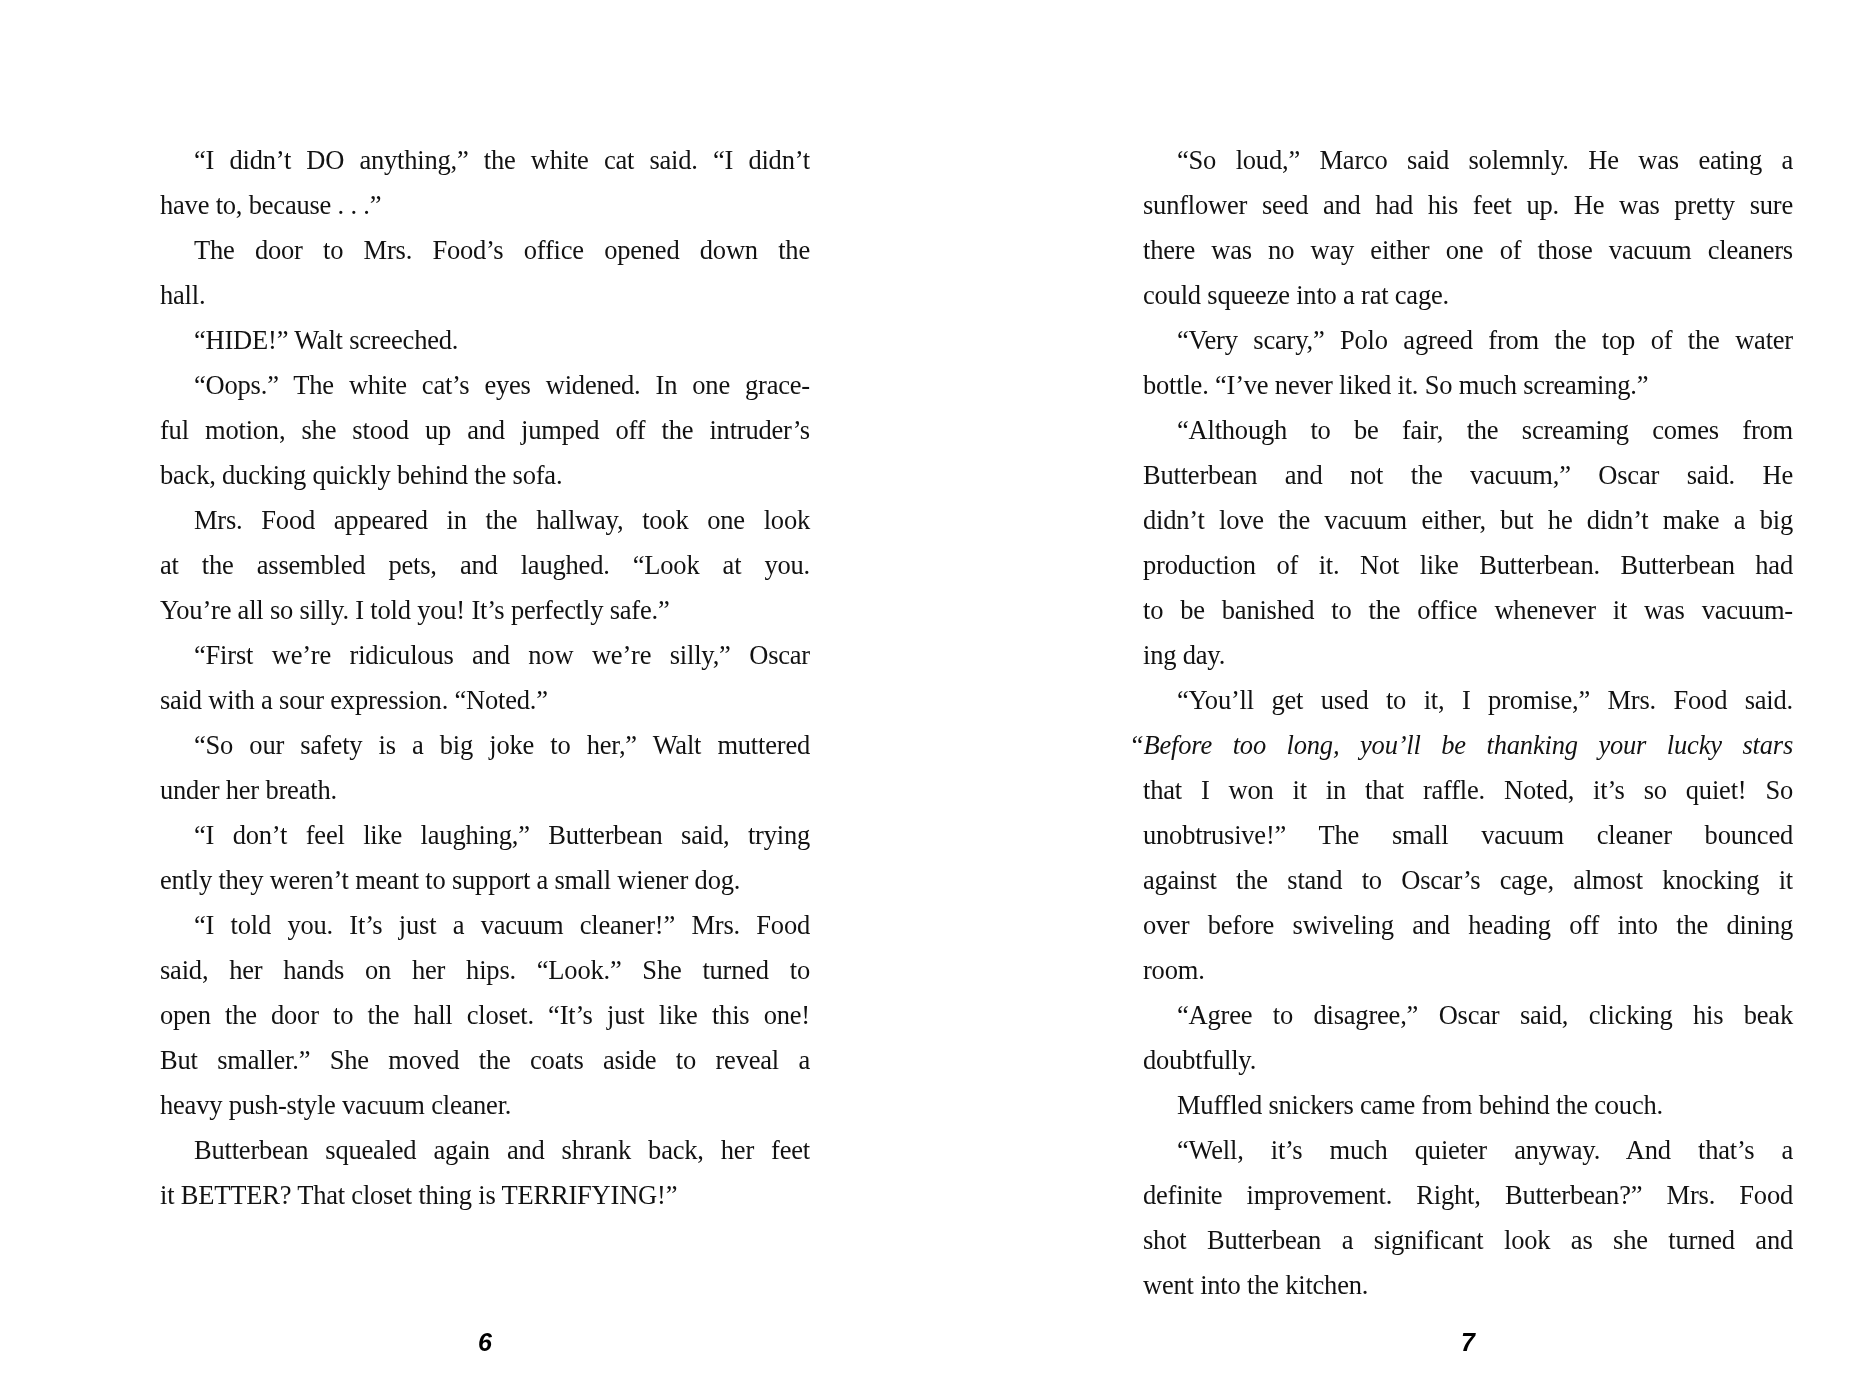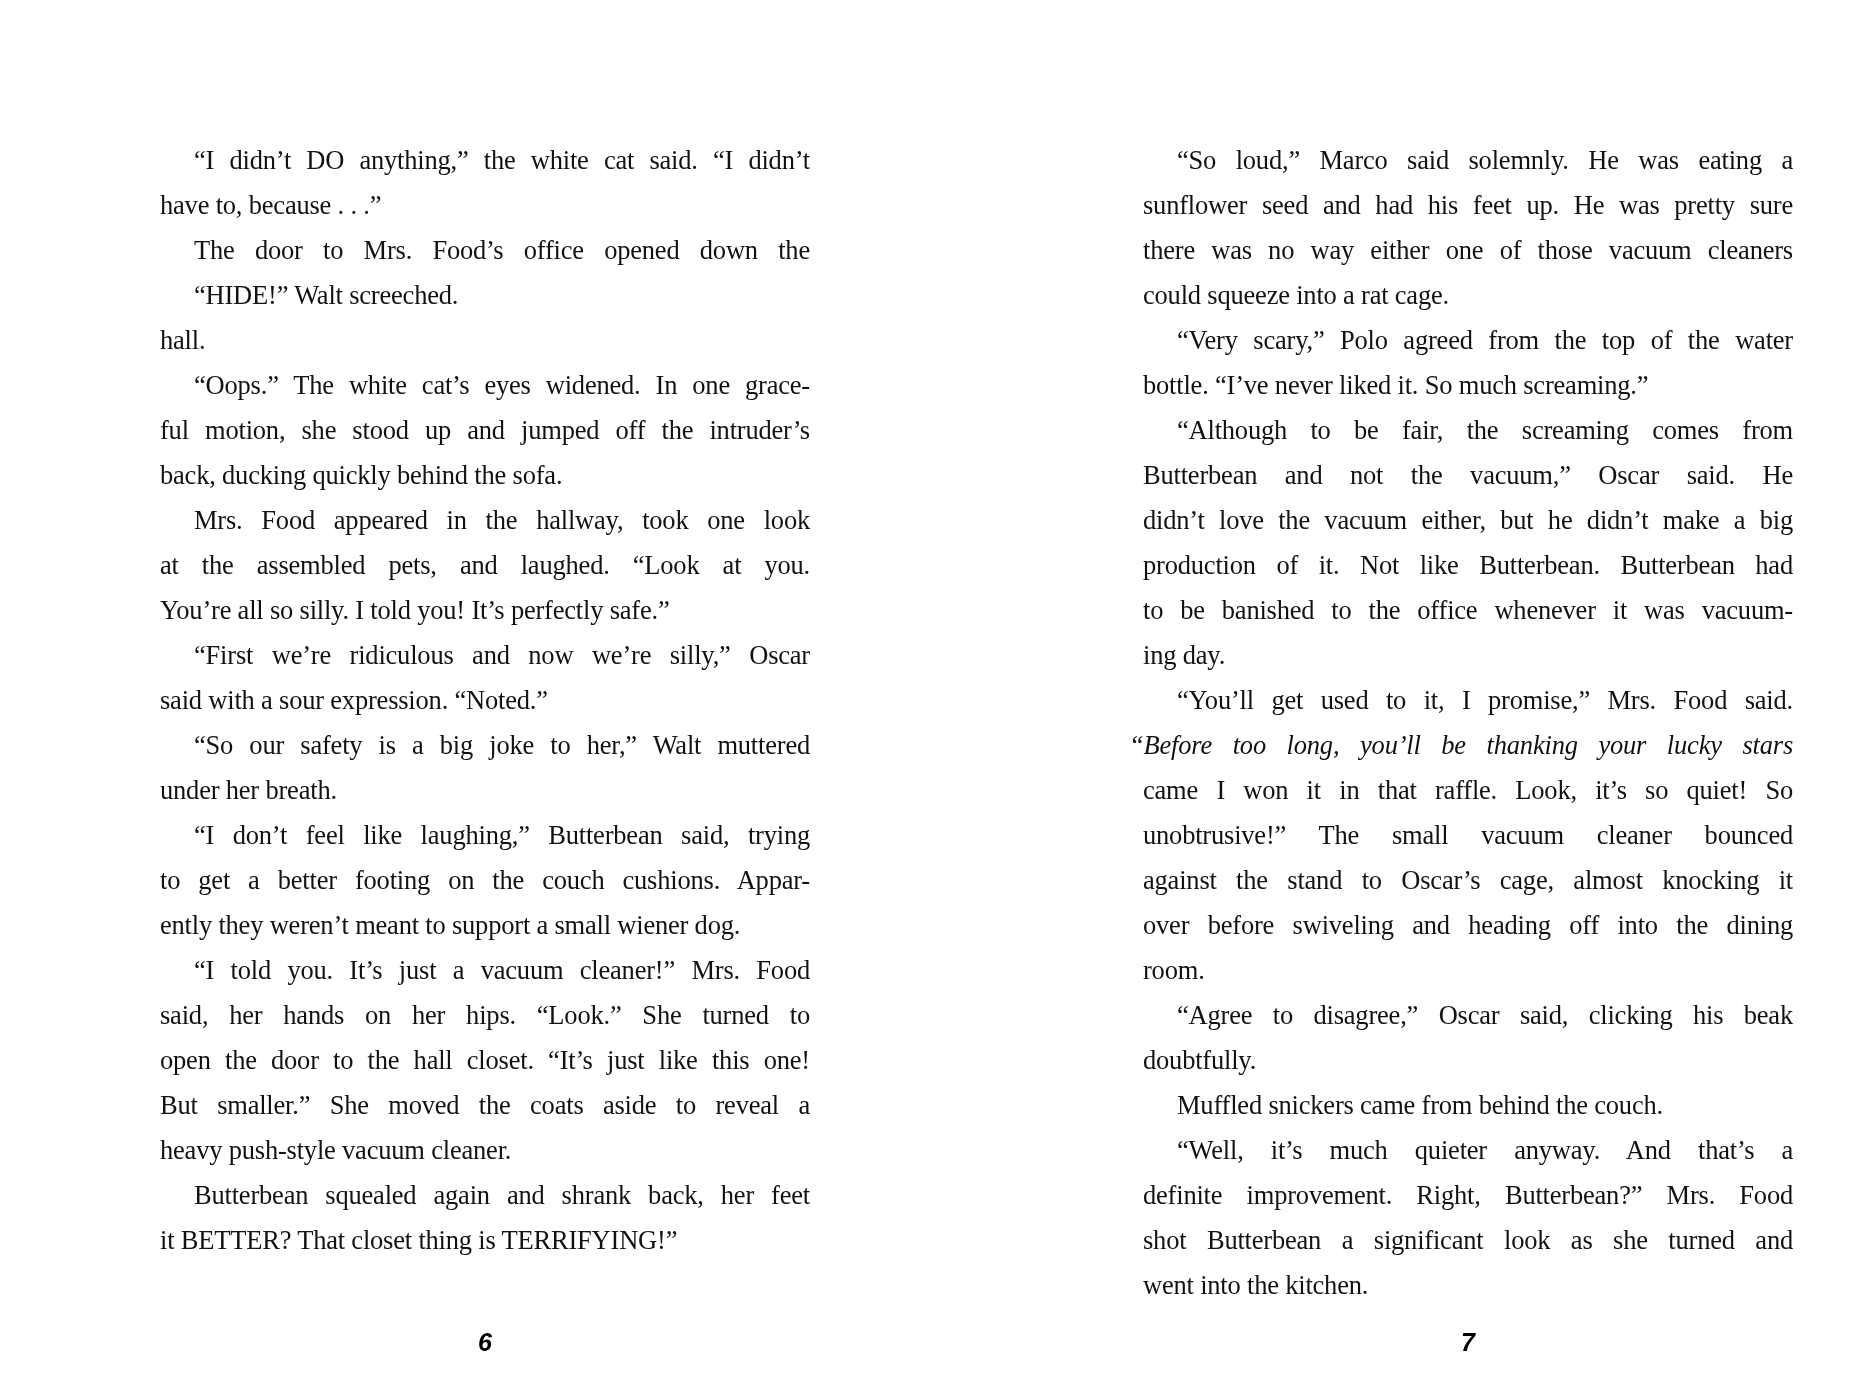--- a/index.html
+++ b/index.html
@@ -53,34 +53,33 @@
 </style>
 </head>
 <body>
 
 <div class="spread">
   <section class="page left">
     <div class="textcol">
         <div class="ln ind">“I didn’t DO anything,” the white cat said. “I didn’t</div>
         <div class="ln end">have to, because . . .”</div>
         <div class="ln ind">The door to Mrs. Food’s office opened down the</div>
+        <div class="ln end">hall.</div>
         <div class="ln ind end">“HIDE!” Walt screeched.</div>
-        <div class="ln end">hall.</div>
         <div class="ln ind">“Oops.” The white cat’s eyes widened. In one grace-</div>
         <div class="ln">ful motion, she stood up and jumped off the intruder’s</div>
         <div class="ln end">back, ducking quickly behind the sofa.</div>
         <div class="ln ind">Mrs. Food appeared in the hallway, took one look</div>
         <div class="ln">at the assembled pets, and laughed. “Look at you.</div>
         <div class="ln end">You’re all so silly. I told you! It’s perfectly safe.”</div>
         <div class="ln ind">“First we’re ridiculous and now we’re silly,” Oscar</div>
         <div class="ln end">said with a sour expression. “Noted.”</div>
         <div class="ln ind">“So our safety is a big joke to her,” Walt muttered</div>
         <div class="ln end">under her breath.</div>
         <div class="ln ind">“I don’t feel like laughing,” Butterbean said, trying</div>
-        <div class="ln">to get a better footing on the couch cushions. Appar-</div>
         <div class="ln end">ently they weren’t meant to support a small wiener dog.</div>
         <div class="ln ind">“I told you. It’s just a vacuum cleaner!” Mrs. Food</div>
         <div class="ln">said, her hands on her hips. “Look.” She turned to</div>
         <div class="ln">open the door to the hall closet. “It’s just like this one!</div>
         <div class="ln">But smaller.” She moved the coats aside to reveal a</div>
         <div class="ln end">heavy push-style vacuum cleaner.</div>
         <div class="ln ind">Butterbean squealed again and shrank back, her feet</div>
         <div class="ln end">it BETTER? That closet thing is TERRIFYING!”</div>
       </div>
     <div class="folio">6</div>
@@ -94,21 +93,21 @@
         <div class="ln ind">“Very scary,” Polo agreed from the top of the water</div>
         <div class="ln end">bottle. “I’ve never liked it. So much screaming.”</div>
         <div class="ln ind">“Although to be fair, the screaming comes from</div>
         <div class="ln">Butterbean and not the vacuum,” Oscar said. He</div>
         <div class="ln">didn’t love the vacuum either, but he didn’t make a big</div>
         <div class="ln">production of it. Not like Butterbean. Butterbean had</div>
         <div class="ln">to be banished to the office whenever it was vacuum-</div>
         <div class="ln end">ing day.</div>
         <div class="ln ind">“You’ll get used to it, I promise,” Mrs. Food said.</div>
         <div class="ln hang">“Before too long, you’ll be thanking your lucky stars</div>
-        <div class="ln">came I won it in that raffle. Look, it’s so quiet! So</div>
+        <div class="ln">that I won it in that raffle. Noted, it’s so quiet! So</div>
         <div class="ln">unobtrusive!” The small vacuum cleaner bounced</div>
         <div class="ln">against the stand to Oscar’s cage, almost knocking it</div>
         <div class="ln">over before swiveling and heading off into the dining</div>
         <div class="ln end">room.</div>
         <div class="ln ind">“Agree to disagree,” Oscar said, clicking his beak</div>
         <div class="ln end">doubtfully.</div>
         <div class="ln ind end">Muffled snickers came from behind the couch.</div>
         <div class="ln ind">“Well, it’s much quieter anyway. And that’s a</div>
         <div class="ln">definite improvement. Right, Butterbean?” Mrs. Food</div>
         <div class="ln">shot Butterbean a significant look as she turned and</div>

